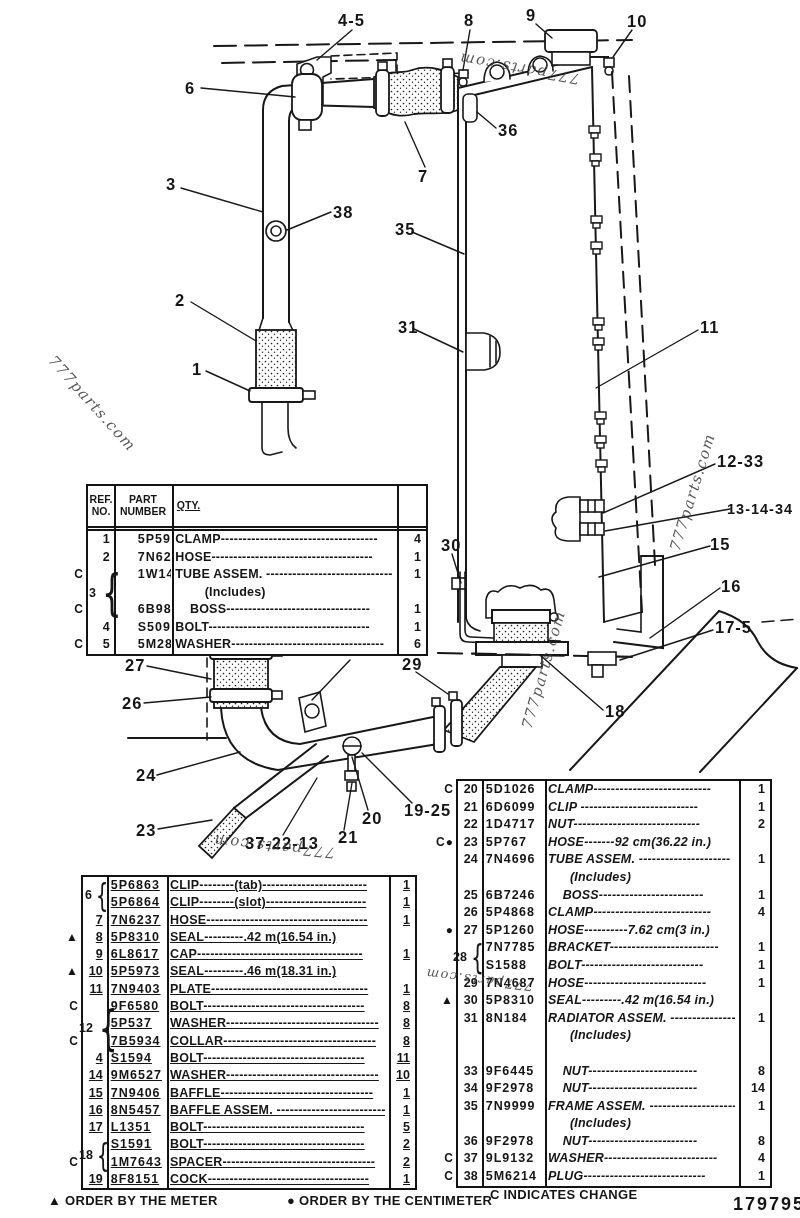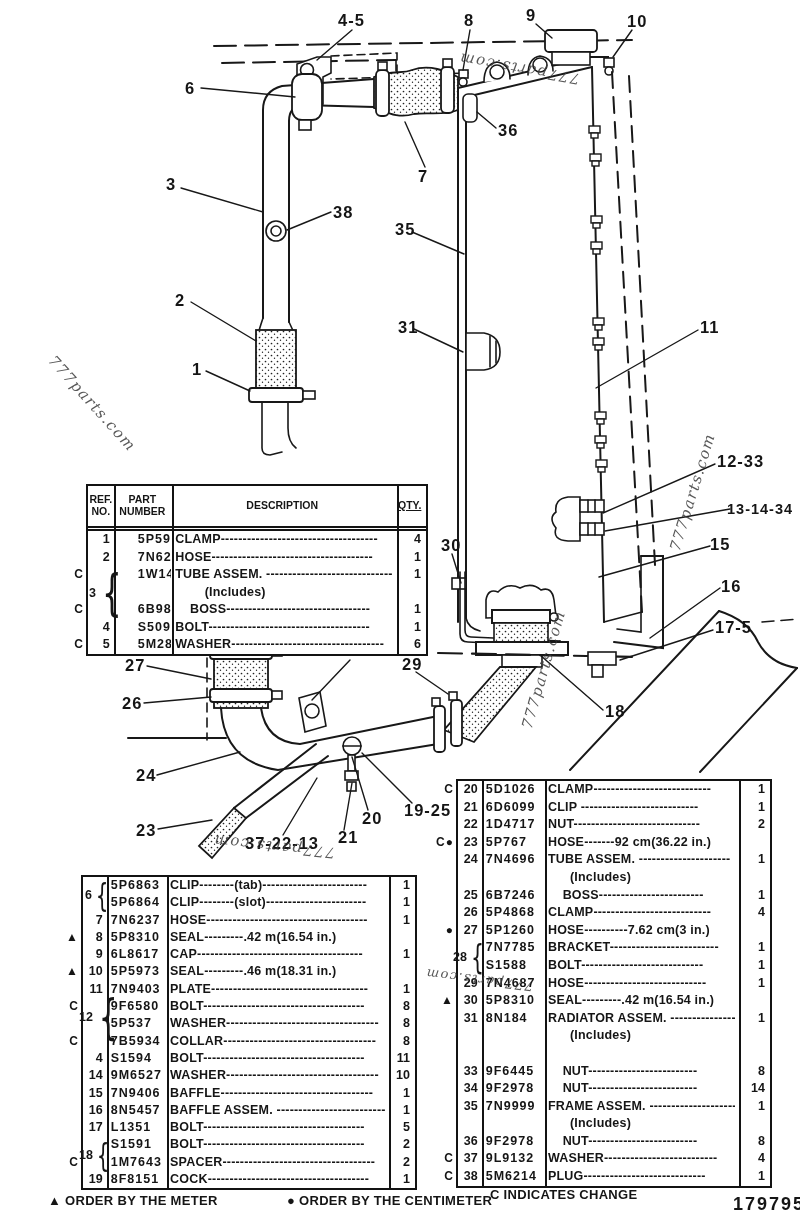--- a/index.html
+++ b/index.html
@@ -32,27 +32,27 @@
   .brace-group{position:absolute;display:flex;align-items:center;font-weight:bold;font-size:12.5px;z-index:2;}
   .brace{font-family:"DejaVu Sans",sans-serif;font-weight:400;transform:scaleX(.62);transform-origin:center;}
 
   
   #t1{left:86px;top:463px;width:342px;margin-top:21px;}
   #t1 .row{height:17.5px;line-height:17.5px;}
   #t1 .c-ref{width:26px;}#t1 .c-part{width:58px;padding-left:24px;}#t1 .c-desc{width:225px;}#t1 .c-qty{width:33px;}
   #t1 .mark{left:-19px;width:15px;top:0;}
   
   #t2{left:81px;top:875px;width:336px;}
-  #t2 .row{height:17.3px;line-height:17.3px;}
+  #t2 .row{height:17.3px;line-height:17.3px;text-decoration:underline;}
   #t2 .c-ref{width:24px;}#t2 .c-part{width:60px;}#t2 .c-desc{width:222px;}#t2 .c-qty{width:30px;}
   #t2 .mark{left:-19px;width:15px;top:0;}
   
   #t3{left:456px;top:779px;width:316px;}
   #t3 .row{height:17.6px;line-height:17.6px;}
-  #t3 .c-ref{width:24px;}#t3 .c-part{width:63px;}#t3 .c-desc{width:194px;}#t3 .c-qty{width:35px;}
+  #t3 .c-ref{width:24px;}#t3 .c-part{width:63px;}#t3 .c-desc{width:194px;font-style:italic;}#t3 .c-qty{width:35px;}
   #t3 .mark{left:-30px;width:26px;top:0;}
 
   
   .fnote{position:absolute;z-index:5;font-weight:bold;font-size:13px;letter-spacing:.3px;white-space:nowrap;}
   #fn-meter{left:48px;top:1193px;}
   #fn-cm{left:287px;top:1193px;}
   #fn-change{left:490px;top:1187px;}
   #fn-num{left:733px;top:1194px;font-size:18px;letter-spacing:2px;}
 </style>
 </head>
@@ -306,21 +306,20 @@
 
 <div id="t1" class="tbl">
   <div class="vsep" style="left:26px;"></div>
   <div class="vsep" style="left:84px;"></div>
   <div class="vsep" style="left:309px;"></div>
   <div class="thead">
     <div class="hc" style="width:26px;">REF.
 NO.</div>
     <div class="hc" style="width:58px;">PART
 NUMBER</div>
-    <div class="hc" style="width:225px;">DESCRIPTION</div>
     <div class="hc" style="width:33px;text-decoration:underline;">QTY.</div>
   </div>
   <div class="tbody">
 
     <div class="brace-group" style="left:1px;top:34px;height:55px;">
       <span>3</span>
         <span class="brace" style="font-size:50px;line-height:50px;">{</span>
     </div>
 
       <div class="row">
@@ -384,21 +383,21 @@
 <div id="t2" class="tbl">
   <div class="vsep" style="left:24px;"></div>
   <div class="vsep" style="left:84px;"></div>
   <div class="vsep" style="left:306px;"></div>
   <div class="tbody">
 
     <div class="brace-group" style="left:2px;top:0px;height:35px;">
       <span>6</span>
         <span class="brace" style="font-size:32px;line-height:32px;">{</span>
     </div>
-    <div class="brace-group" style="left:-4px;top:114px;height:52px;">
+    <div class="brace-group" style="left:-4px;top:125px;height:52px;">
       <span>12</span>
         <span class="brace" style="font-size:48px;line-height:48px;">{</span>
     </div>
     <div class="brace-group" style="left:-4px;top:260px;height:35px;">
       <span>18</span>
         <span class="brace" style="font-size:32px;line-height:32px;">{</span>
     </div>
 
       <div class="row">
         <span class="mark"></span>

